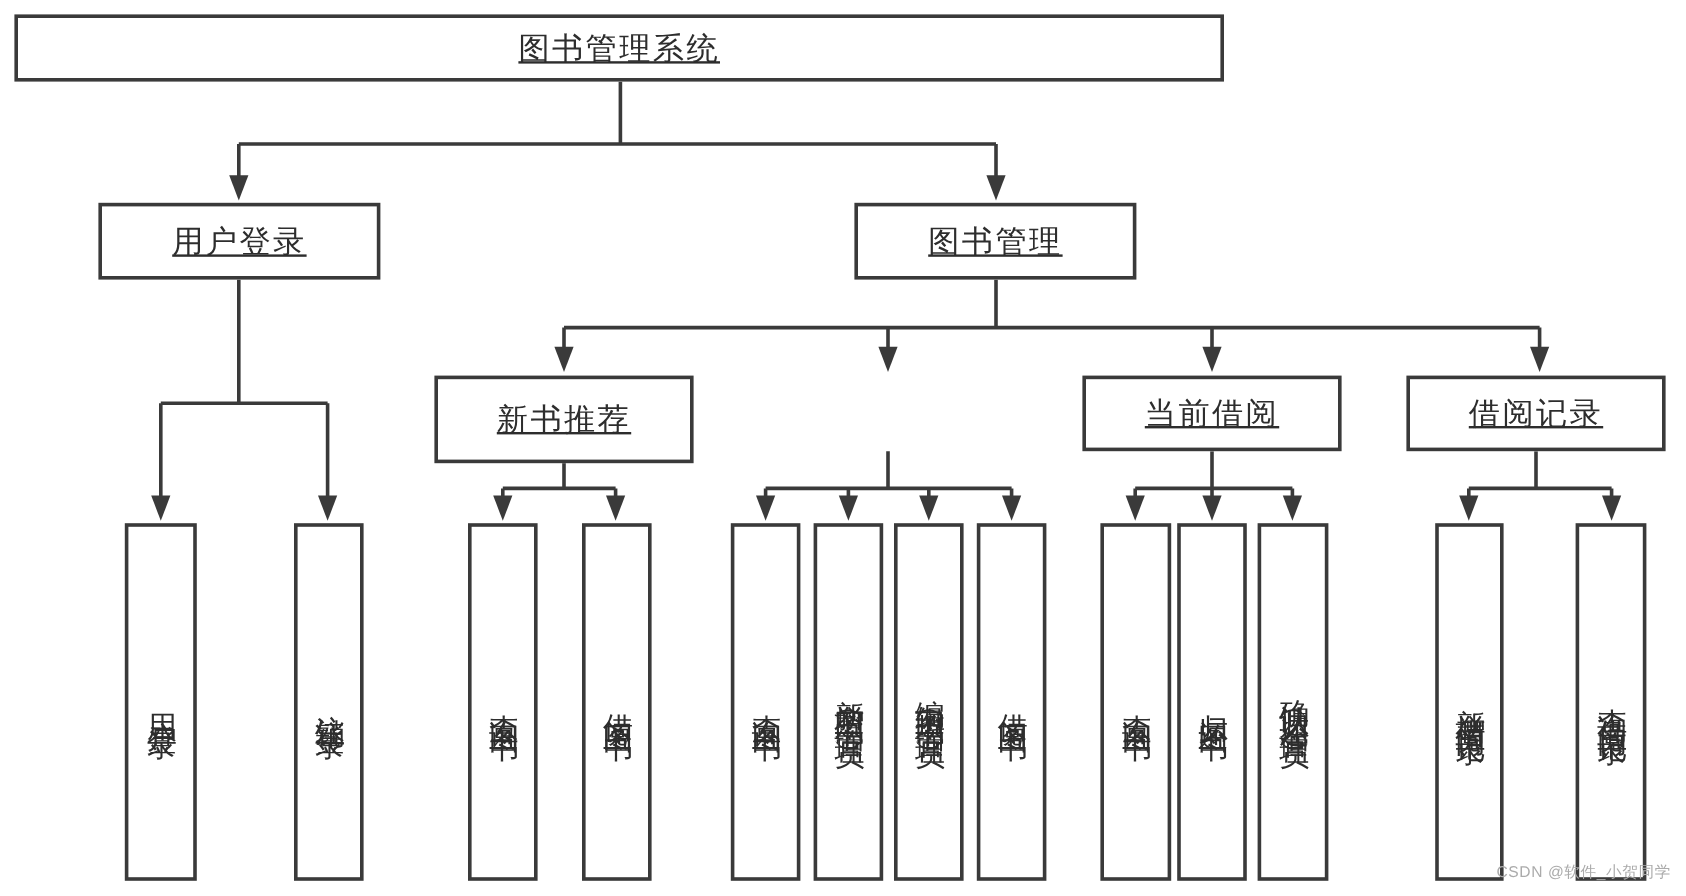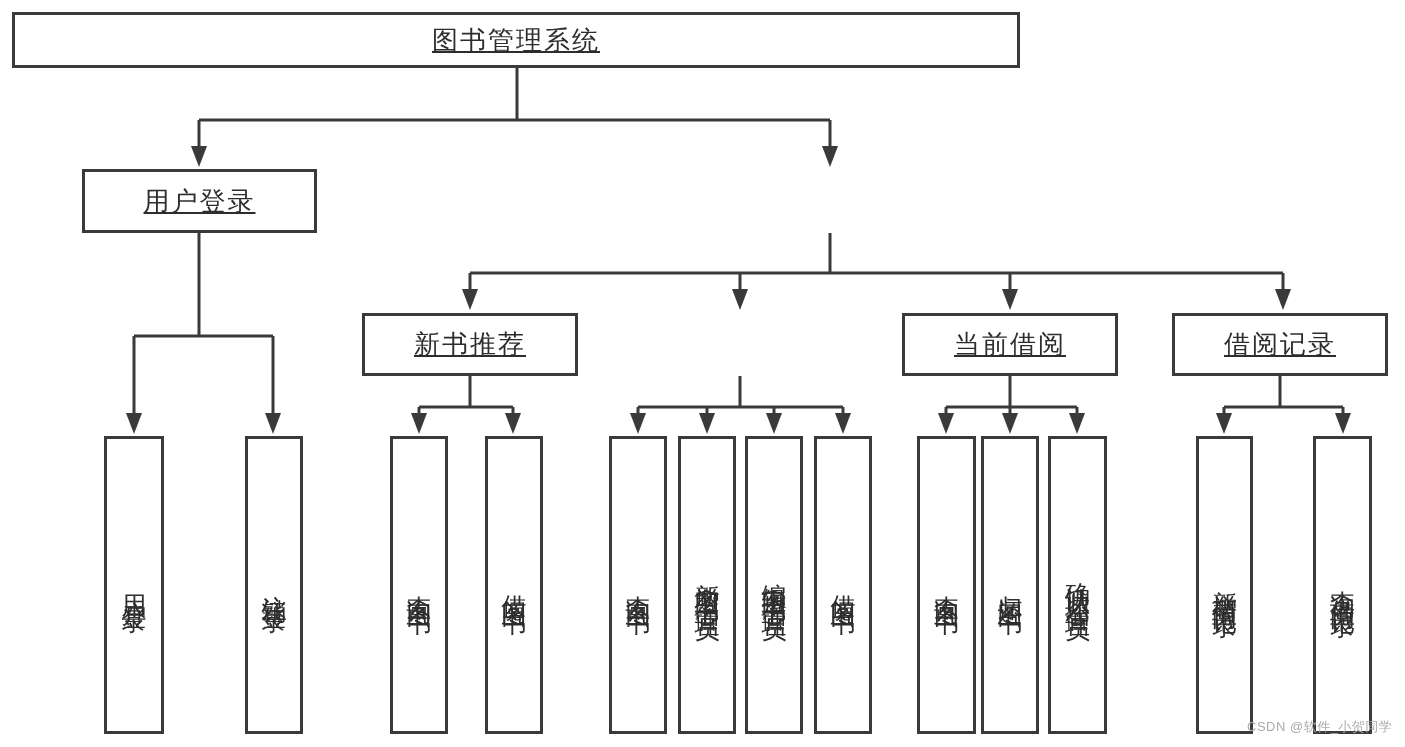--- a/index.html
+++ b/index.html
@@ -107,22 +107,23 @@
     <g>
       <path class="c-line" d="M1280 376 V407 M1224 407 H1343 M1224 407 V418 M1343 407 V418"></path>
       <polygon class="c-arrow" points="1224,434 1216,413 1232,413"></polygon>
       <polygon class="c-arrow" points="1343,434 1335,413 1351,413"></polygon>
     </g>
   </svg>
 
   <div class="box h" style="left:12px; top:12px; width:1008px; height:56px;">图书管理系统</div>
 
   <div class="box h" style="left:82px; top:169px; width:235px; height:64px;">用户登录</div>
+  <div class="box h" style="left:712px; top:169px; width:235px; height:64px;">图书管理</div>
 
-  <div class="box h" style="left:362px; top:313px; width:216px; height:63px;">新书推荐</div>
+  <div class="box h" style="left:362px; top:313px; width:216px; height:73px;">新书推荐</div>
   <div class="box h" style="left:902px; top:313px; width:216px; height:63px;">当前借阅</div>
   <div class="box h" style="left:1172px; top:313px; width:216px; height:63px;">借阅记录</div>
 
   <div class="box v" style="left:104px; top:436px; width:60px; height:298px;">用户登录</div>
   <div class="box v" style="left:245px; top:436px; width:58px; height:298px;">注销登录</div>
 
   <div class="box v" style="left:390px; top:436px; width:58px; height:298px;">查询图书</div>
   <div class="box v" style="left:485px; top:436px; width:58px; height:298px;">借阅图书</div>
 
   <div class="box v" style="left:609px; top:436px; width:58px; height:298px;">查询图书</div>

